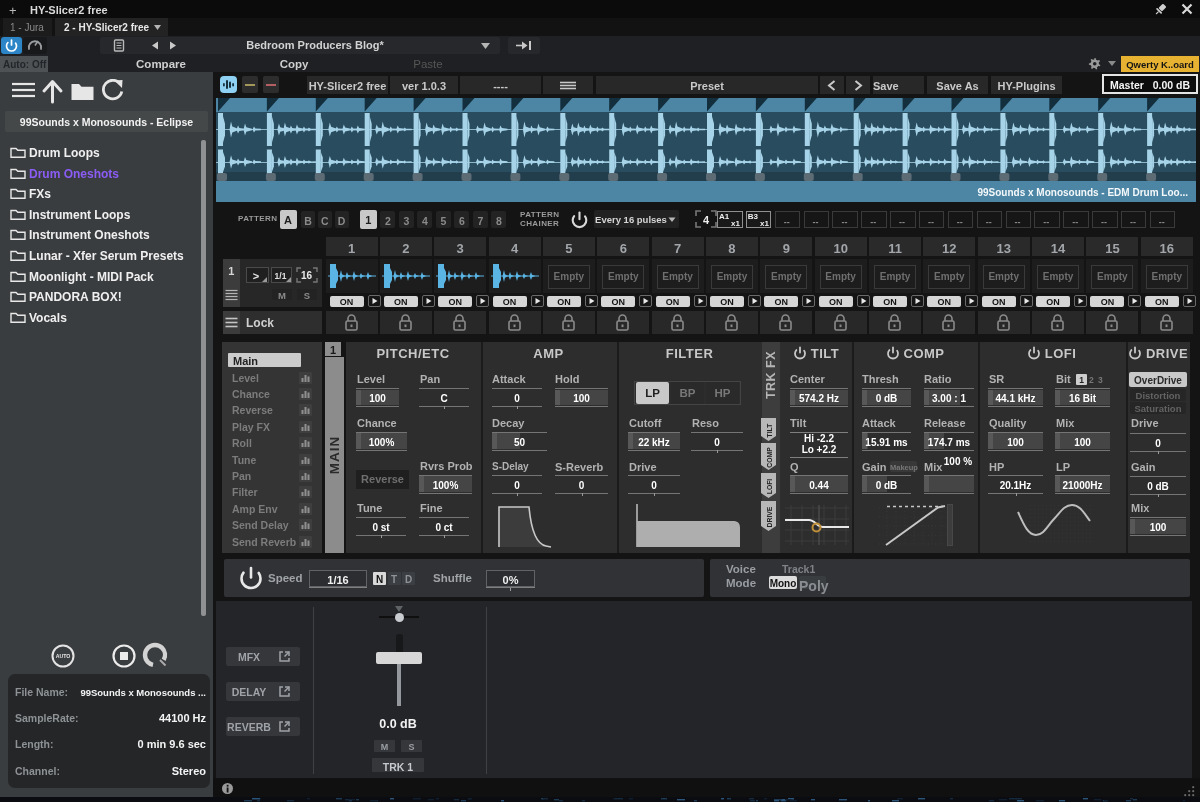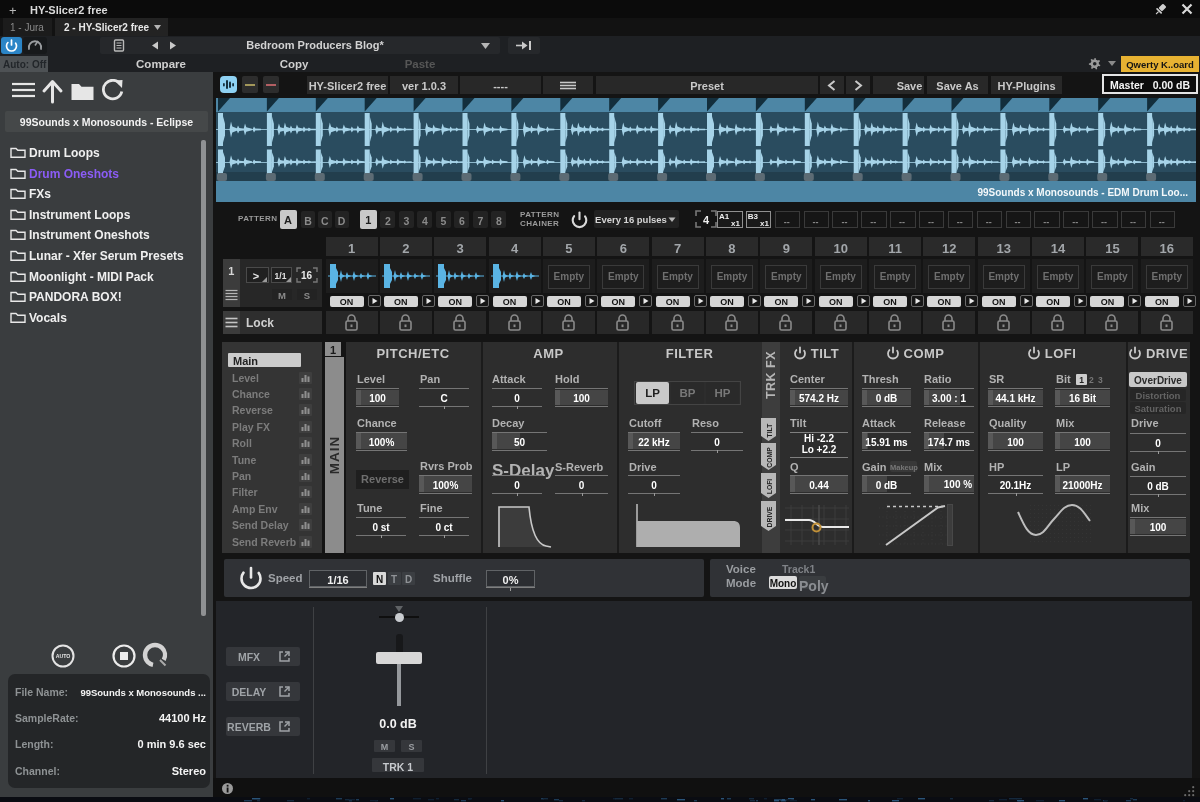--- a/index.html
+++ b/index.html
@@ -57,21 +57,21 @@
 <div class="" style="left:508px;top:37px;width:32px;height:17px;background:#26282b;border-radius:2px;"></div>
 <svg style="position:absolute;left:508px;top:37px;" width="32" height="17" viewBox="0 0 32 17">
     <line x1="8" y1="8.5" x2="17" y2="8.5" stroke="#c9c9c9" stroke-width="1.6"></line>
     <path d="M14 4.5 L19.5 8.5 L14 12.5 Z" fill="#c9c9c9"></path>
     <line x1="22" y1="4" x2="22" y2="13" stroke="#c9c9c9" stroke-width="2"></line>
   </svg>
 <div class="" style="left:0px;top:56px;width:48px;height:16px;background:#4e5255;"></div>
 <div style="position:absolute;left:3px;top:60px;font-size:10px;color:#22262a;font-weight:700;text-align:left;line-height:1;">Auto: Off</div>
 <div style="position:absolute;left:124px;top:59px;width:74px;font-size:11.5px;color:#cfcfcf;font-weight:700;text-align:center;line-height:1;">Compare</div>
 <div style="position:absolute;left:262px;top:59px;width:64px;font-size:11.5px;color:#cfcfcf;font-weight:700;text-align:center;line-height:1;">Copy</div>
-<div style="position:absolute;left:388px;top:59px;width:64px;font-size:11.5px;color:#565656;font-weight:700;text-align:center;line-height:1;">Paste</div>
+<div style="position:absolute;left:396px;top:59px;width:64px;font-size:11.5px;color:#565656;font-weight:400;text-align:center;line-height:1;">Paste</div>
 <svg style="position:absolute;left:1087px;top:56px;" width="16" height="16" viewBox="0 0 16 16">
     <path d="M7.5 2 L8.6 2 L9 3.7 A 4 4 0 0 1 10.6 4.6 L12.3 4 L13 5.2 L11.7 6.4 A 4 4 0 0 1 11.9 8.2 L13.4 9 L12.9 10.2 L11.2 9.9 A 4 4 0 0 1 9.9 11.2 L10.2 12.9 L9 13.4 L8.1 11.9 A 4 4 0 0 1 6.3 11.7 L5.2 13 L4 12.3 L4.6 10.6 A 4 4 0 0 1 3.6 9 L1.9 8.7 L1.9 7.4 L3.6 7 A 4 4 0 0 1 4.5 5.3 L3.6 3.8 L4.5 2.9 L6 3.8 A 4 4 0 0 1 7.3 3.6 Z" fill="#9a9a9a"></path>
     <circle cx="7.7" cy="7.7" r="1.8" fill="#1e2023"></circle>
   </svg>
 <svg style="position:absolute;left:1107px;top:60px;" width="10" height="7" viewBox="0 0 10 7">
     <path d="M1 1 L5 6 L9 1 Z" fill="#8a8a8a"></path>
   </svg>
 <div class="" style="left:1121px;top:56px;width:78px;height:16px;background:#e7b232;"></div>
 <div style="position:absolute;left:1121px;top:60px;width:78px;font-size:9.5px;color:#141414;font-weight:700;text-align:center;line-height:1;">Qwerty K..oard</div>
 <div class="" style="left:0px;top:72px;width:213px;height:725px;background:#3a3d3f;"></div>
@@ -187,21 +187,21 @@
 <div style="position:absolute;left:596px;top:81px;width:222px;font-size:11px;color:#c9c9c9;font-weight:700;text-align:center;line-height:1;">Preset</div>
 <div class="" style="left:820px;top:76px;width:24px;height:18px;background:#282828;"></div>
 <svg style="position:absolute;left:826px;top:80px;" width="12" height="11" viewBox="0 0 12 11">
     <path d="M8.5 1 L3 5.5 L8.5 10" stroke="#c9c9c9" stroke-width="2" fill="none"></path>
   </svg>
 <div class="" style="left:846px;top:76px;width:24px;height:18px;background:#282828;"></div>
 <svg style="position:absolute;left:852px;top:80px;" width="12" height="11" viewBox="0 0 12 11">
     <path d="M3.5 1 L9 5.5 L3.5 10" stroke="#c9c9c9" stroke-width="2" fill="none"></path>
   </svg>
 <div class="" style="left:873px;top:76px;width:51px;height:18px;background:#282828;"></div>
-<div style="position:absolute;left:873px;top:81px;width:73px;font-size:11px;color:#c9c9c9;font-weight:700;text-align:center;line-height:1;">Save</div>
+<div style="position:absolute;left:873px;top:81px;width:73px;font-size:11px;color:#c9c9c9;font-weight:700;text-align:left;line-height:1;">Save</div>
 <div class="" style="left:927px;top:76px;width:61px;height:18px;background:#282828;"></div>
 <div style="position:absolute;left:927px;top:81px;width:61px;font-size:11px;color:#c9c9c9;font-weight:700;text-align:center;line-height:1;">Save As</div>
 <div class="" style="left:991px;top:76px;width:71px;height:18px;background:#282828;"></div>
 <div style="position:absolute;left:991px;top:81px;width:71px;font-size:11px;color:#c9c9c9;font-weight:700;text-align:center;line-height:1;">HY-Plugins</div>
 <div class="" style="left:1102px;top:74px;width:96px;height:20px;background:#0c0c0c;border:2px solid #e4e4e4;"></div>
 <div style="position:absolute;left:1110px;top:80px;font-size:10.5px;color:#f4f4f4;font-weight:700;text-align:left;line-height:1;">Master</div>
 <div style="position:absolute;left:1102px;top:80px;width:88px;font-size:10.5px;color:#f4f4f4;font-weight:700;text-align:right;line-height:1;">0.00 dB</div>
 <div class="" style="left:216px;top:98px;width:980px;height:104px;background:#2a4c5f;"></div>
 <div class="" style="left:216px;top:98px;width:980px;height:14px;background:#4d86a5;"></div>
 <div class="" style="left:216px;top:172px;width:980px;height:9px;background:#223e4d;"></div>
@@ -1154,21 +1154,21 @@
 <div class="" style="left:555px;top:406.0px;width:53px;height:1px;background:#757575;"></div>
 <div class="" style="left:555px;top:389.5px;width:53.0px;height:15.5px;background:#454545;"></div>
 <div class="" style="left:555px;top:389.5px;width:4.5px;height:15.5px;background:#585858;"></div>
 <div style="position:absolute;left:555px;top:394.0px;width:53px;font-size:10px;color:#fff;font-weight:700;text-align:center;line-height:1;">100</div>
 <div style="position:absolute;left:492px;top:418px;font-size:11px;color:#b2b2b2;font-weight:700;text-align:right;line-height:1;">Decay</div>
 <div class="" style="left:492px;top:431.5px;width:55px;height:1px;background:#757575;"></div>
 <div class="" style="left:492px;top:449.5px;width:55px;height:1px;background:#757575;"></div>
 <div class="" style="left:492px;top:433px;width:27.5px;height:15.5px;background:#454545;"></div>
 <div class="" style="left:492px;top:433px;width:4.5px;height:15.5px;background:#585858;"></div>
 <div style="position:absolute;left:492px;top:437.5px;width:55px;font-size:10px;color:#fff;font-weight:700;text-align:center;line-height:1;">50</div>
-<div style="position:absolute;left:492px;top:461.5px;font-size:17px;color:#b2b2b2;font-weight:700;text-align:right;line-height:1;">S-Delay</div>
+<div style="position:absolute;left:492px;top:461.5px;font-size:10px;color:#b2b2b2;font-weight:700;text-align:right;line-height:1;">S-Delay</div>
 <div class="" style="left:492px;top:474.5px;width:50px;height:1px;background:#757575;"></div>
 <div class="" style="left:492px;top:492.5px;width:50px;height:1px;background:#757575;"></div>
 <div style="position:absolute;left:492px;top:480.5px;width:50px;font-size:10px;color:#fff;font-weight:700;text-align:center;line-height:1;">0</div>
 <div class="" style="left:517.0px;top:492.5px;width:1px;height:3px;background:#9a9a9a;"></div>
 <div style="position:absolute;left:555px;top:461.5px;font-size:11px;color:#b2b2b2;font-weight:700;text-align:left;line-height:1;">S-Reverb</div>
 <div class="" style="left:555px;top:474.5px;width:53px;height:1px;background:#757575;"></div>
 <div class="" style="left:555px;top:492.5px;width:53px;height:1px;background:#757575;"></div>
 <div style="position:absolute;left:555px;top:480.5px;width:53px;font-size:10px;color:#fff;font-weight:700;text-align:center;line-height:1;">0</div>
 <div class="" style="left:581.5px;top:492.5px;width:1px;height:3px;background:#9a9a9a;"></div>
 <svg style="position:absolute;left:496px;top:504px;" width="58" height="45" viewBox="0 0 58 45">
@@ -1265,21 +1265,21 @@
 <div class="" style="left:862px;top:474.5px;width:49px;height:1px;background:#757575;"></div>
 <div class="" style="left:862px;top:492.5px;width:49px;height:1px;background:#757575;"></div>
 <div class="" style="left:862px;top:476px;width:24.5px;height:15.5px;background:#454545;"></div>
 <div class="" style="left:862px;top:476px;width:4.5px;height:15.5px;background:#585858;"></div>
 <div style="position:absolute;left:862px;top:480.5px;width:49px;font-size:10px;color:#fff;font-weight:700;text-align:center;line-height:1;">0 dB</div>
 <div style="position:absolute;left:924px;top:461.5px;font-size:11px;color:#b2b2b2;font-weight:700;text-align:left;line-height:1;">Mix</div>
 <div class="" style="left:924px;top:474.5px;width:50px;height:1px;background:#757575;"></div>
 <div class="" style="left:924px;top:492.5px;width:50px;height:1px;background:#757575;"></div>
 <div class="" style="left:924px;top:476px;width:50.0px;height:15.5px;background:#454545;"></div>
 <div class="" style="left:924px;top:476px;width:4.5px;height:15.5px;background:#585858;"></div>
-<div style="position:absolute;left:924px;top:480px;width:68px;font-size:10px;color:#fff;font-weight:700;text-align:center;line-height:1;">100 %</div>
+<div style="position:absolute;left:924px;top:457px;width:68px;font-size:10px;color:#fff;font-weight:700;text-align:center;line-height:1;">100 %</div>
 <svg style="position:absolute;left:877px;top:502px;" width="78" height="47" viewBox="0 0 78 47">
     <g stroke="#383838" stroke-width="1" stroke-dasharray="1 2.5">
       <line x1="10" y1="2" x2="10" y2="44"></line>
       <line x1="19" y1="2" x2="19" y2="44"></line>
       <line x1="28" y1="2" x2="28" y2="44"></line>
       <line x1="37" y1="2" x2="37" y2="44"></line>
       <line x1="46" y1="2" x2="46" y2="44"></line>
       <line x1="55" y1="2" x2="55" y2="44"></line>
       <line x1="64" y1="2" x2="64" y2="44"></line>
       <line x1="73" y1="2" x2="73" y2="44"></line>

